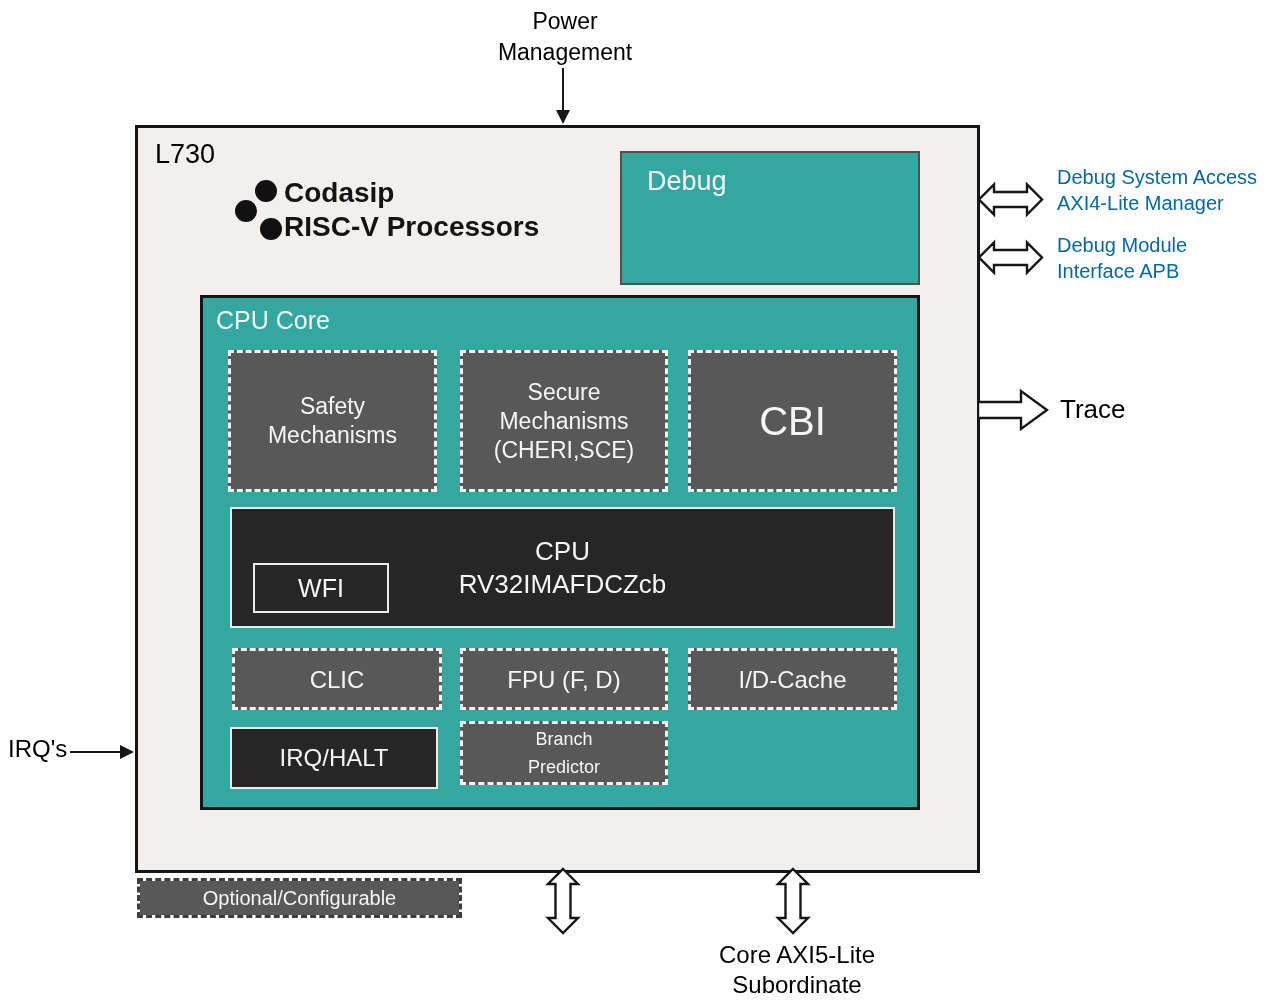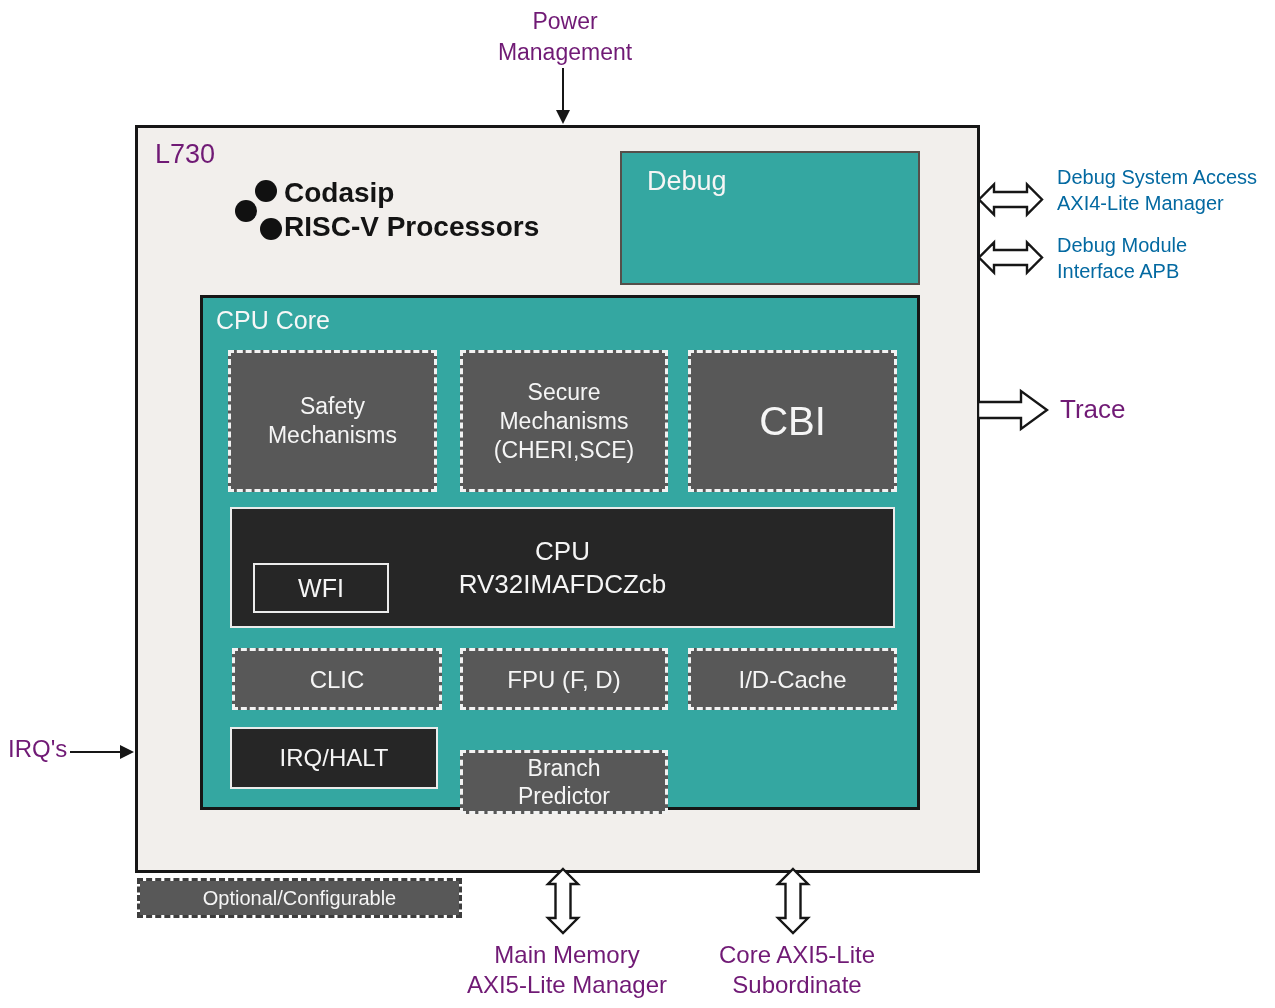--- a/index.html
+++ b/index.html
@@ -8,21 +8,21 @@
     --block-dark:#262626;
     --chip-bg:#f2efec;
     --outline:#161616;
     --white-text:#f5f5f5;
   }
   *{margin:0;padding:0;box-sizing:border-box;}
   body{background:#fff;font-family:"Liberation Sans", sans-serif;}
   .stage{position:relative;width:1275px;height:1008px;background:#fff;overflow:hidden;}
   .abs{position:absolute;}
   .lines span{display:block;}
-  .dark-label{color:#701a75;}
+  .dark-label{color:#000000;}
   .block{
     display:flex;align-items:center;justify-content:center;
     text-align:center;color:var(--white-text);
   }
   .block-gray{
     background:var(--block-gray);
     border:3px dashed #f2f2f2;
     font-size:23px;line-height:29px;
   }
   .block-dark{
@@ -144,44 +144,40 @@
   <div class="abs block block-gray" style="left:460px;top:648px;width:208px;height:62px;font-size:24px;">
     <span>FPU (F, D)</span>
   </div>
   <div class="abs block block-gray" style="left:688px;top:648px;width:209px;height:62px;font-size:24px;">
     <span>I/D-Cache</span>
   </div>
 
   <div class="abs block block-dark" style="left:230px;top:727px;width:208px;height:62px;font-size:24px;">
     <span>IRQ/HALT</span>
   </div>
-  <div class="abs block block-gray lines" style="left:460px;top:750px;width:208px;height:64px;font-size:23px;line-height:28px;">
+  <div class="abs block block-gray lines" style="left:460px;top:721px;width:208px;height:64px;font-size:18px;line-height:28px;">
     <div>
       <span>Branch</span>
       <span>Predictor</span>
     </div>
   </div>
 
   <div class="abs dark-label" style="left:8px;top:735px;font-size:24px;">IRQ's</div>
   <svg class="abs" style="left:70px;top:744px;" width="64" height="16" viewBox="0 0 64 16">
     <path d="M0 8 H50" stroke="#161616" stroke-width="2" fill="none"></path>
     <polygon points="50,1 50,15 64,8" fill="#161616"></polygon>
   </svg>
 
   <div class="abs legend-box" style="left:137px;top:878px;width:325px;height:40px;">
     <span>Optional/Configurable</span>
   </div>
 
   <svg class="abs" style="left:541px;top:867px;" width="44" height="68" viewBox="0 0 44 68">
     <path d="M22 2 L37 17 L29.5 17 L29.5 51 L37 51 L22 66 L7 51 L14.5 51 L14.5 17 L7 17 Z" fill="#fff" stroke="#161616" stroke-width="2.4"></path>
   </svg>
-  <div class="abs lines dark-label center" style="left:447px;top:940px;width:240px;font-size:24px;line-height:30px;">
-    <span>Main Memory</span>
-    <span>AXI5-Lite Manager</span>
-  </div>
 
   <svg class="abs" style="left:771px;top:867px;" width="44" height="68" viewBox="0 0 44 68">
     <path d="M22 2 L37 17 L29.5 17 L29.5 51 L37 51 L22 66 L7 51 L14.5 51 L14.5 17 L7 17 Z" fill="#fff" stroke="#161616" stroke-width="2.4"></path>
   </svg>
   <div class="abs lines dark-label center" style="left:677px;top:940px;width:240px;font-size:24px;line-height:30px;">
     <span>Core AXI5-Lite</span>
     <span>Subordinate</span>
   </div>
 
 </div>

